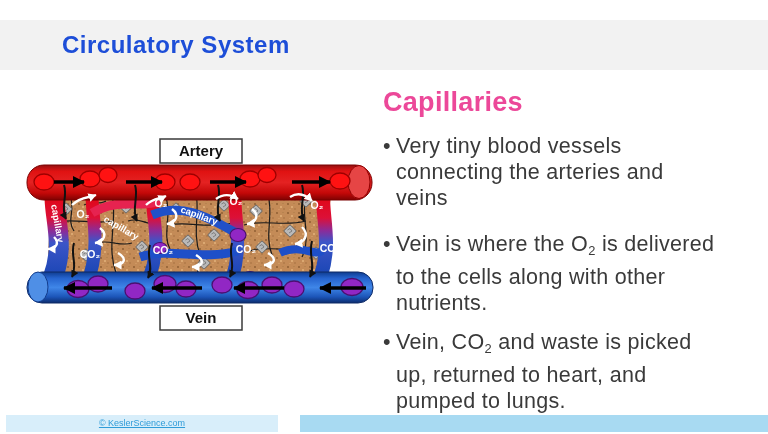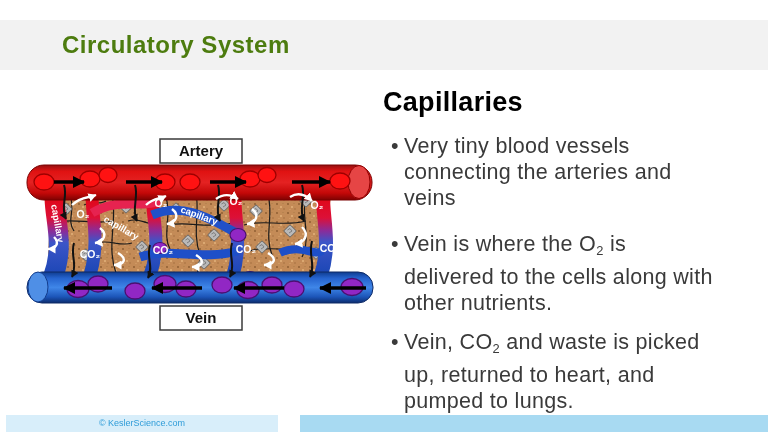--- a/index.html
+++ b/index.html
@@ -1,31 +1,31 @@
 <!DOCTYPE html>
 <html><head>
 <meta charset="utf-8">
 <style>
   html,body{margin:0;padding:0;background:#fff;}
   .slide{position:relative;width:768px;height:434px;background:#ffffff;overflow:hidden;
          font-family:"Liberation Sans",sans-serif;}
   .title-band{position:absolute;left:0;top:20px;width:768px;height:50px;background:#f2f2f2;}
   .title-band h1{margin:0;padding-left:62px;line-height:50px;font-size:24px;font-weight:bold;
-                 letter-spacing:0.5px;color:#4d7c0f;}
+                 letter-spacing:0.5px;color:#1d4ed8;}
   .content{position:absolute;left:383px;top:86px;width:340px;color:#3a3a3a;}
-  .content h2{margin:0 0 15px 0;font-size:27px;line-height:32px;font-weight:bold;color:#000000;
+  .content h2{margin:0 0 15px 0;font-size:27px;line-height:32px;font-weight:bold;color:#ec4899;
               letter-spacing:0.3px;}
-  .content ul{list-style:none;margin:8px;padding:0;max-width:332px;}
+  .content ul{list-style:none;margin:0;padding:0;max-width:332px;}
   .content li{position:relative;padding-left:13px;font-size:21.5px;line-height:26px;
               margin-bottom:13px;letter-spacing:0.3px;}
   .content li::before{content:"\2022";position:absolute;left:0;top:0;}
   .sub{font-size:0.6em;vertical-align:-0.3em;}
   .diagram{position:absolute;left:0;top:85px;width:384px;height:270px;}
   .footer-credit{position:absolute;left:6px;top:415px;width:272px;height:17px;background:#d8eefa;
-                 color:#2f9cd8;font-size:9px;line-height:17px;text-align:center;}
+                 color:#2f9cd8;font-size:9px;line-height:17px;text-align:center;text-decoration:underline;}
   .footer-bar{position:absolute;left:300px;top:415px;width:468px;height:17px;background:#a8daf2;}
   svg text{font-family:"Liberation Sans",sans-serif;}
 </style>
 </head>
 <body>
 
 <div class="slide">
 
   <div class="title-band">
     <h1>Circulatory System</h1>

